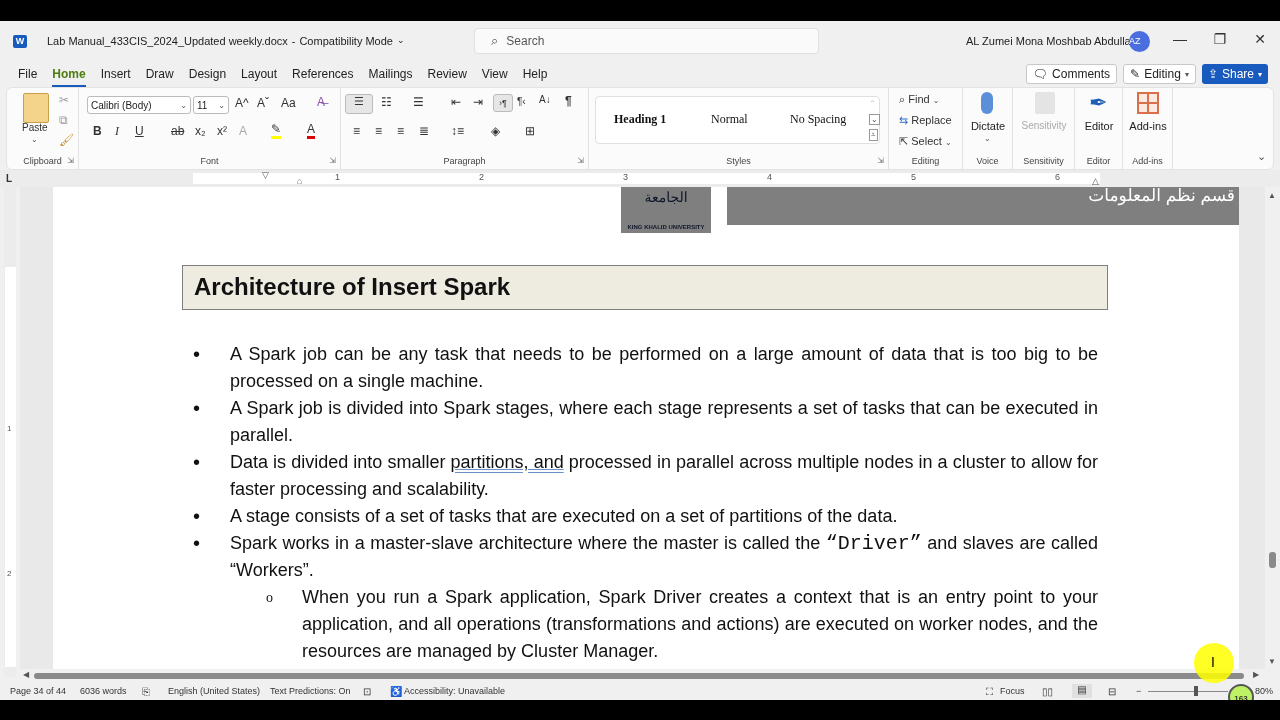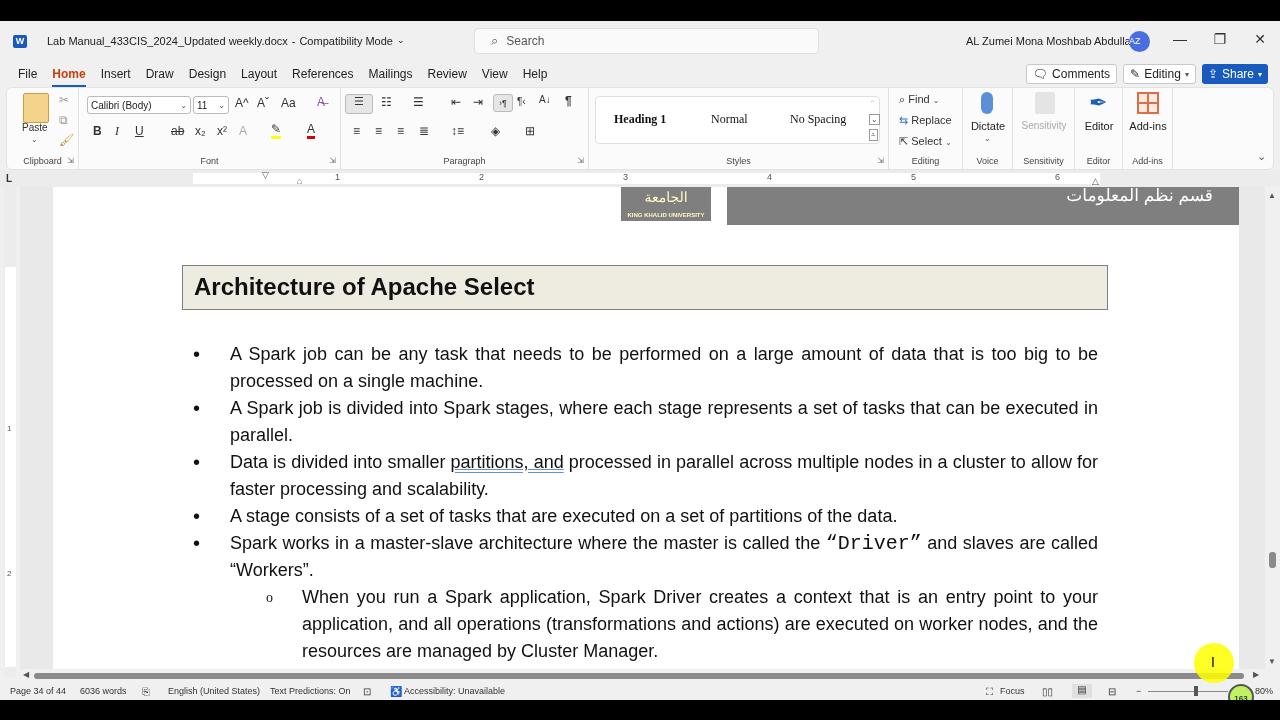--- a/index.html
+++ b/index.html
@@ -9,21 +9,21 @@
 .titlebar{position:absolute;left:0;top:0;width:1280px;height:40px;background:#f0f0f0}
 .word-icon{position:absolute;left:13px;top:14px;width:14px;height:13px;background:#185abd;color:#fff;font-size:9px;font-weight:bold;text-align:center;line-height:13px;border-radius:2px}
 .doc-title{position:absolute;left:47px;top:14px;font-size:11px;color:#222;display:flex;gap:4px;align-items:flex-start}
 .search-box{position:absolute;left:474px;top:7px;width:345px;height:26px;background:#fafafa;border:1px solid #e0e0e0;border-radius:4px;font-size:12px;color:#555;display:flex;align-items:center;padding-left:16px;gap:8px}
 .user-name{position:absolute;left:966px;top:14px;font-size:11px;color:#222}
 .avatar{position:absolute;left:1129px;top:10px;width:21px;height:21px;border-radius:50%;background:#4a6ee0;color:#fff;font-size:9px;text-align:left;line-height:21px}
 .win-btn{position:absolute;top:10px;font-size:14px;color:#333;width:20px;text-align:center}
 
 .menubar{position:absolute;left:0;top:40px;width:1280px;height:26px;display:flex;align-items:center;padding-left:18px}
 .menu-tab{font-size:12px;color:#222;margin-right:15px;position:relative;padding:4px 0}
-.menu-tab.active{font-weight:bold;color:#c2410c}
+.menu-tab.active{font-weight:bold;color:#4d7c0f}
 .menu-tab.active::after{content:"";position:absolute;left:0;right:0;bottom:-2px;height:2px;background:#185abd}
 .right-actions{position:absolute;right:12px;top:43px;display:flex;gap:6px}
 .btn-outline{height:20px;border:1px solid #c8c8c8;background:#fff;border-radius:3px;font-size:12px;color:#222;padding:0 6px;display:flex;align-items:center;gap:4px}
 .btn-share{height:20px;background:#185abd;color:#fff;border-radius:3px;font-size:12px;padding:0 6px;display:flex;align-items:center;gap:4px}
 
 .ribbon{position:absolute;left:6px;top:66px;width:1268px;height:83px;background:#fbfbfb;border:1px solid #e3e3e3;border-radius:6px}
 .group{position:absolute;top:0;height:81px;border-right:1px solid #e2e2e2}
 .group-label{position:absolute;bottom:3px;left:0;right:0;text-align:center;font-size:9px;color:#444}
 .launcher{position:absolute;bottom:4px;right:4px;font-size:8px;color:#666}
 .ib{position:absolute;font-size:12px;color:#333}
@@ -36,24 +36,24 @@
 .hruler{position:absolute;left:0;top:149px;width:1280px;height:17px;background:#ececec}
 .hruler-white{position:absolute;left:193px;top:3px;width:907px;height:11px;background:#fff}
 .ruler-num{position:absolute;top:2px;font-size:9px;color:#555}
 .tab-sel{position:absolute;left:6px;top:3px;font-size:10px;color:#333;font-weight:bold}
 .vruler{position:absolute;left:4px;top:166px;width:12px;height:490px;background:#ececec}
 .vruler-white{position:absolute;left:1px;top:80px;width:11px;height:400px;background:#fff}
 
 .canvas{position:absolute;left:20px;top:166px;width:1245px;height:490px;background:#e9e9e9;overflow:hidden}
 .page{position:absolute;left:33px;top:0;width:1186px;height:520px;background:#fff}
 .hdr-left{position:absolute;left:0;top:0;width:552px;height:38px;background:#7f7f7f;color:#fff;font-size:22px;padding-left:55px;line-height:24px}
-.hdr-logo{position:absolute;left:568px;top:0;width:90px;height:34px;background:#7f7f7f;color:#fef9c3}
+.hdr-logo{position:absolute;left:568px;top:0;width:90px;height:46px;background:#7f7f7f;color:#0f172a}
 .logo-glyph{position:absolute;left:0;right:0;top:2px;text-align:center;font-size:14px;letter-spacing:2px}
 .logo-text{position:absolute;left:0;right:0;bottom:3px;text-align:center;font-size:6px;font-weight:bold}
-.hdr-right{position:absolute;left:674px;top:0;width:512px;height:38px;background:#7f7f7f;color:#fff;font-size:17px;text-align:right;padding-right:26px;line-height:18px;direction:rtl}
+.hdr-right{position:absolute;left:674px;top:0;width:512px;height:38px;background:#7f7f7f;color:#fff;font-size:17px;text-align:right;padding-right:4px;line-height:18px;direction:rtl}
 .title-box{position:absolute;left:129px;top:78px;width:926px;height:45px;background:#eeece1;border:1px solid #7f7f7f;font-family:"Liberation Sans",sans-serif;font-weight:bold;font-size:24px;color:#111;padding-left:11px;line-height:42px}
 .bullets{position:absolute;left:140px;top:154px;width:905px;font-size:18px;color:#111;line-height:27px}
 .bul{position:relative;padding-left:37px;text-align:justify}
 .bul::before{content:"•";position:absolute;left:0;top:0;font-size:20px}
 .sub{position:relative;padding-left:109px;text-align:justify}
 .sub::before{content:"o";position:absolute;left:73px;top:0;font-size:14px;font-family:"Liberation Serif",serif}
 .underline-blue{text-decoration:underline;text-decoration-color:#6b8fc7;text-decoration-style:double}
 .serif{font-family:Liberation Mono, monospace;font-size:20px}
 .vscroll{position:absolute;left:1265px;top:166px;width:15px;height:490px;background:#f0f0f0}
 .hscroll{position:absolute;left:20px;top:648px;width:1245px;height:14px;background:#f0f0f0}
@@ -245,21 +245,21 @@
   </div>
 
   <div class="canvas">
     <div class="page">
       <div class="hdr-logo">
         <div class="logo-glyph">الجامعة</div>
         <div class="logo-text">KING KHALID UNIVERSITY</div>
       </div>
       <div class="hdr-right">قسم نظم المعلومات</div>
 
-      <div class="title-box">Architecture of Apache Select</div>
+      <div class="title-box">Architecture of Insert Spark</div>
 
       <div class="bullets">
         <div class="bul">A Spark job can be any task that needs to be performed on a large amount of data that is too big to be processed on a single machine.</div>
         <div class="bul"> A Spark job is divided into Spark stages, where each stage represents a set of tasks that can be executed in parallel.</div>
         <div class="bul"><span>Data is divided into smaller </span><span class="underline-blue">partitions, and</span><span> processed in parallel across multiple nodes in a cluster to allow for faster processing and scalability.</span></div>
         <div class="bul">A stage consists of a set of tasks that are executed on a set of partitions of the data.</div>
         <div class="bul"><span>Spark works in a master-slave architecture where the master is called the </span><span class="serif">“Driver”</span><span> and slaves are called “Workers”.</span></div>
         <div class="sub">When you run a Spark application, Spark Driver creates a context that is an entry point to your application, and all operations (transformations and actions) are executed on worker nodes, and the resources are managed by Cluster Manager.</div>
       </div>
     </div>

